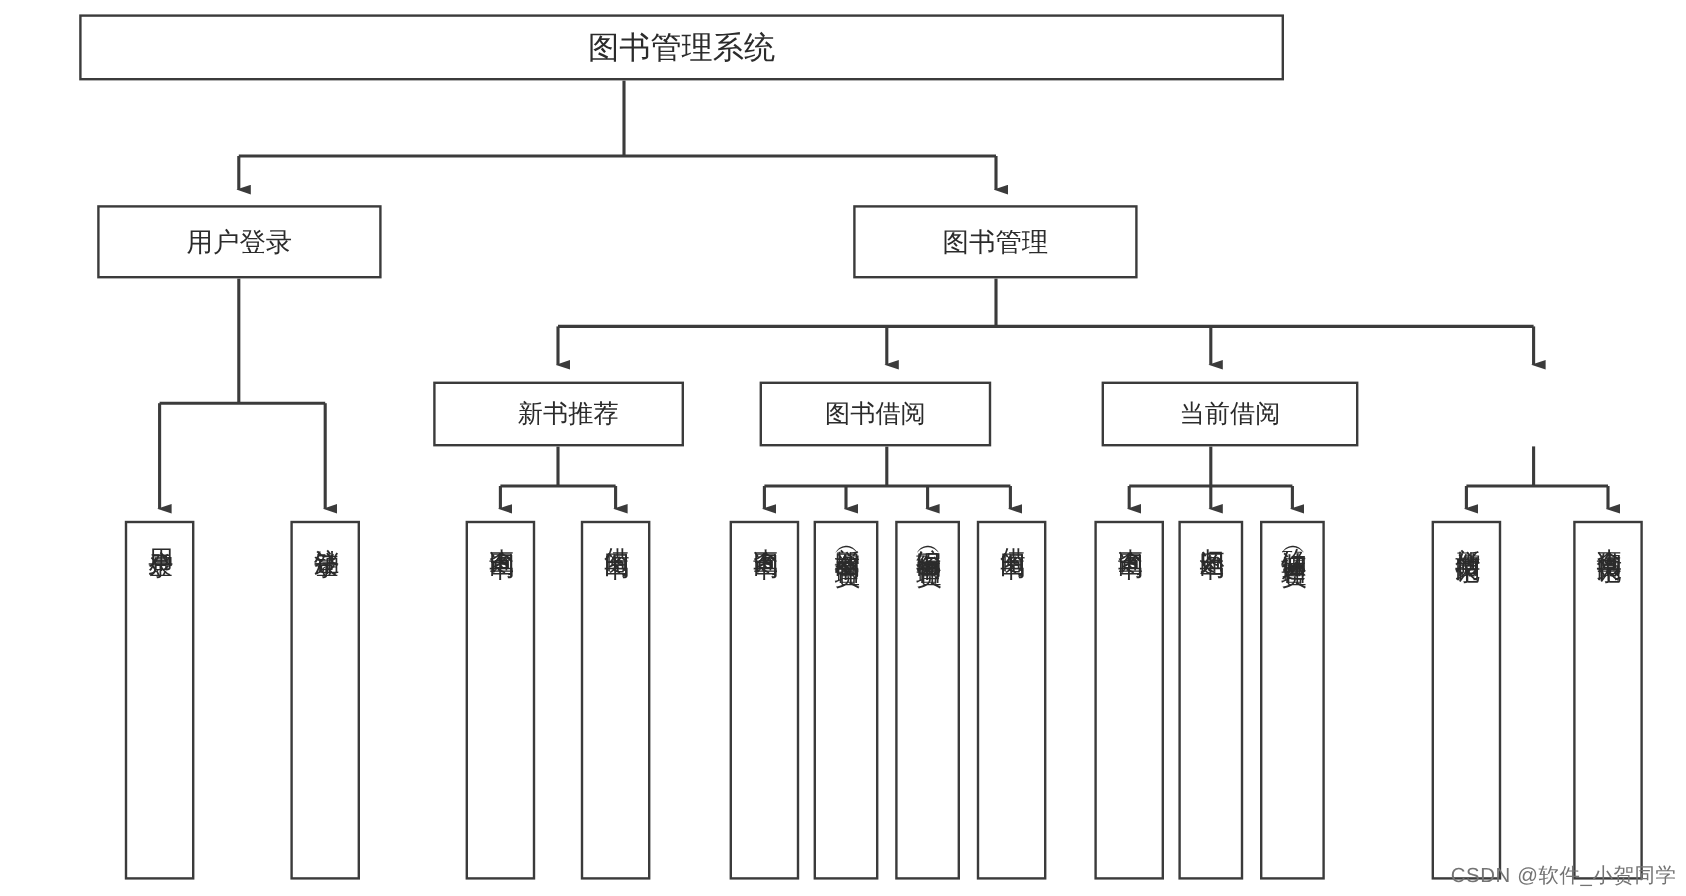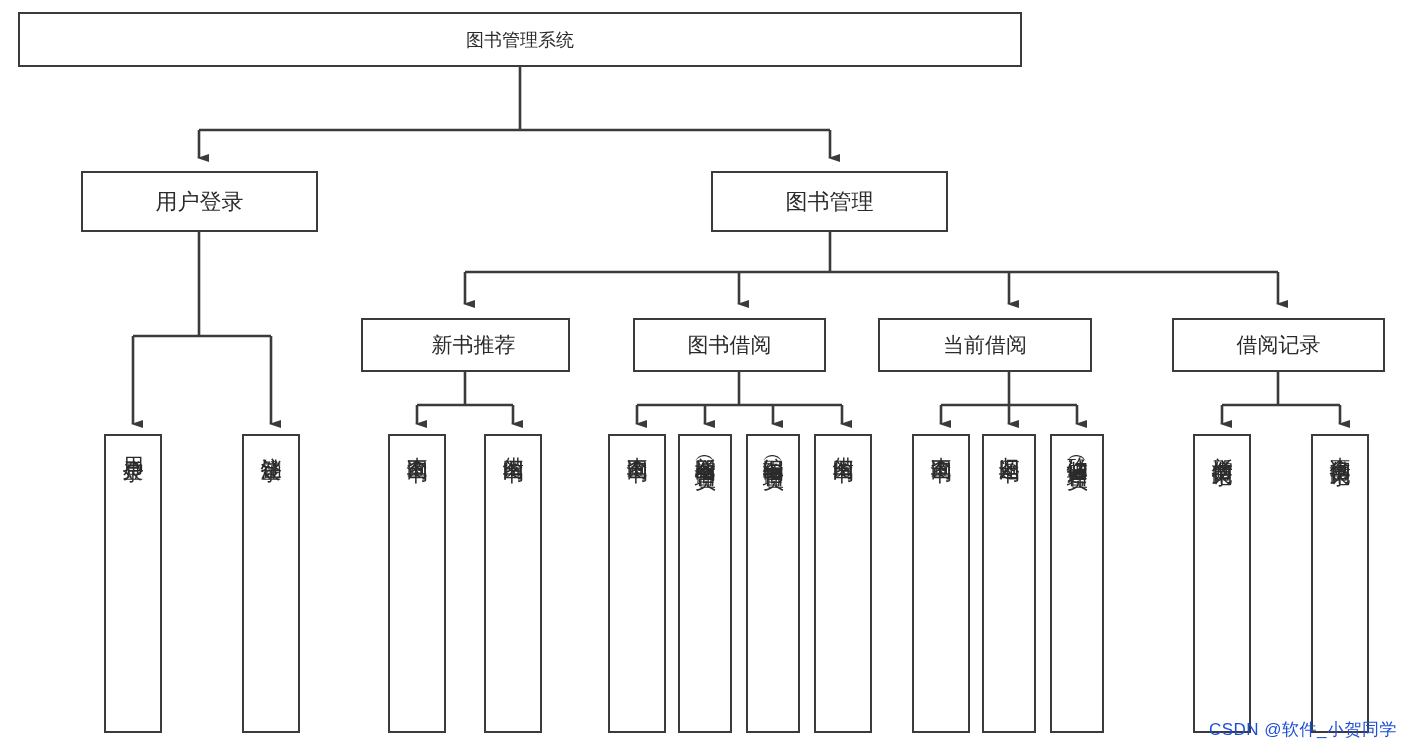--- a/index.html
+++ b/index.html
@@ -29,21 +29,22 @@
     position: absolute;
     box-sizing: border-box;
     border: 2px solid #3b3b3b;
     background: #ffffff;
     display: flex;
     align-items: center;
     justify-content: center;
     color: #2b2b2b;
   }
   .node.root {
-    font-size: 18px;
+    font-size: 26px;
+    margin-left: 48px;
   }
   .node.level2 {
     font-size: 22px;
   }
   .node.level3 {
     font-size: 21px;
   }
   .node.leaf {
     font-size: 21px;
     align-items: flex-start;
@@ -56,21 +57,21 @@
     letter-spacing: 2px;
     line-height: 1.06;
     white-space: nowrap;
     text-align: center;
   }
   .watermark {
     position: absolute;
     right: 8px;
     bottom: 6px;
     font-size: 17px;
-    color: #1d4ed8;
+    color: #737373;
     letter-spacing: 0.5px;
     white-space: nowrap;
     margin-left: 32px;
   }
 </style>
 </head>
 <body>
 
 <div id="canvas">
 
@@ -137,27 +138,24 @@
   </div>
 
   <div class="node level3" style="left:361px; top:318px; width:209px; height:54px;padding-left:16px;">
     <span>新书推荐</span>
   </div>
 
   <div class="node level3" style="left:633px; top:318px; width:193px; height:54px;">
     <span>图书借阅</span>
   </div>
 
-  <div class="node level3" style="left:878px; top:318px; width:214px; height:54px;">
+  <div class="node level3" style="left:918px; top:318px; width:214px; height:54px;">
     <span>当前借阅</span>
   </div>
 
-  <div class="node level3" style="left:1172px; top:318px; width:213px; height:54px;">
-    <span>借阅记录</span>
-  </div>
 
   <div class="node leaf" style="left:104px; top:434px; width:58px; height:299px;">
     <span class="vtext">用户登录</span>
   </div>
 
   <div class="node leaf" style="left:242px; top:434px; width:58px; height:299px;">
     <span class="vtext">注销登录</span>
   </div>
 
   <div class="node leaf" style="left:388px; top:434px; width:58px; height:299px;">

